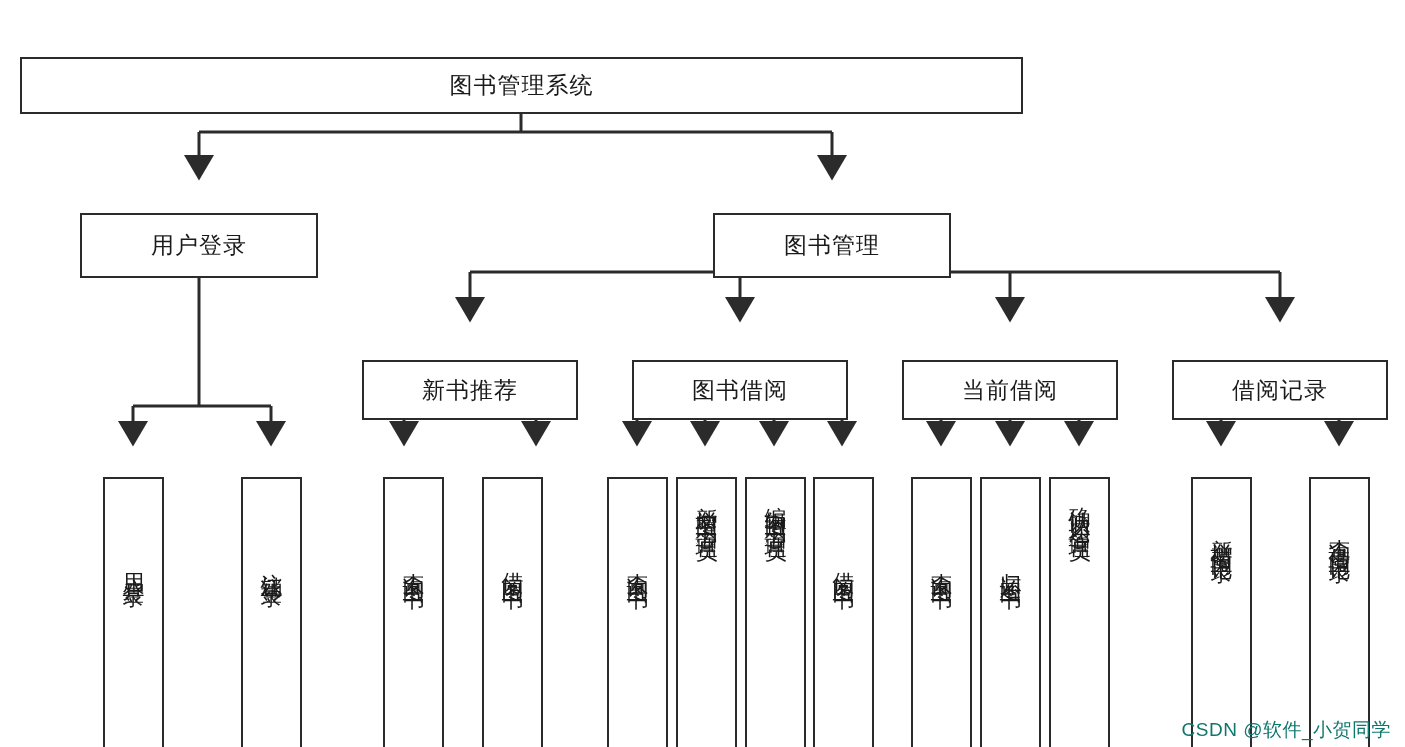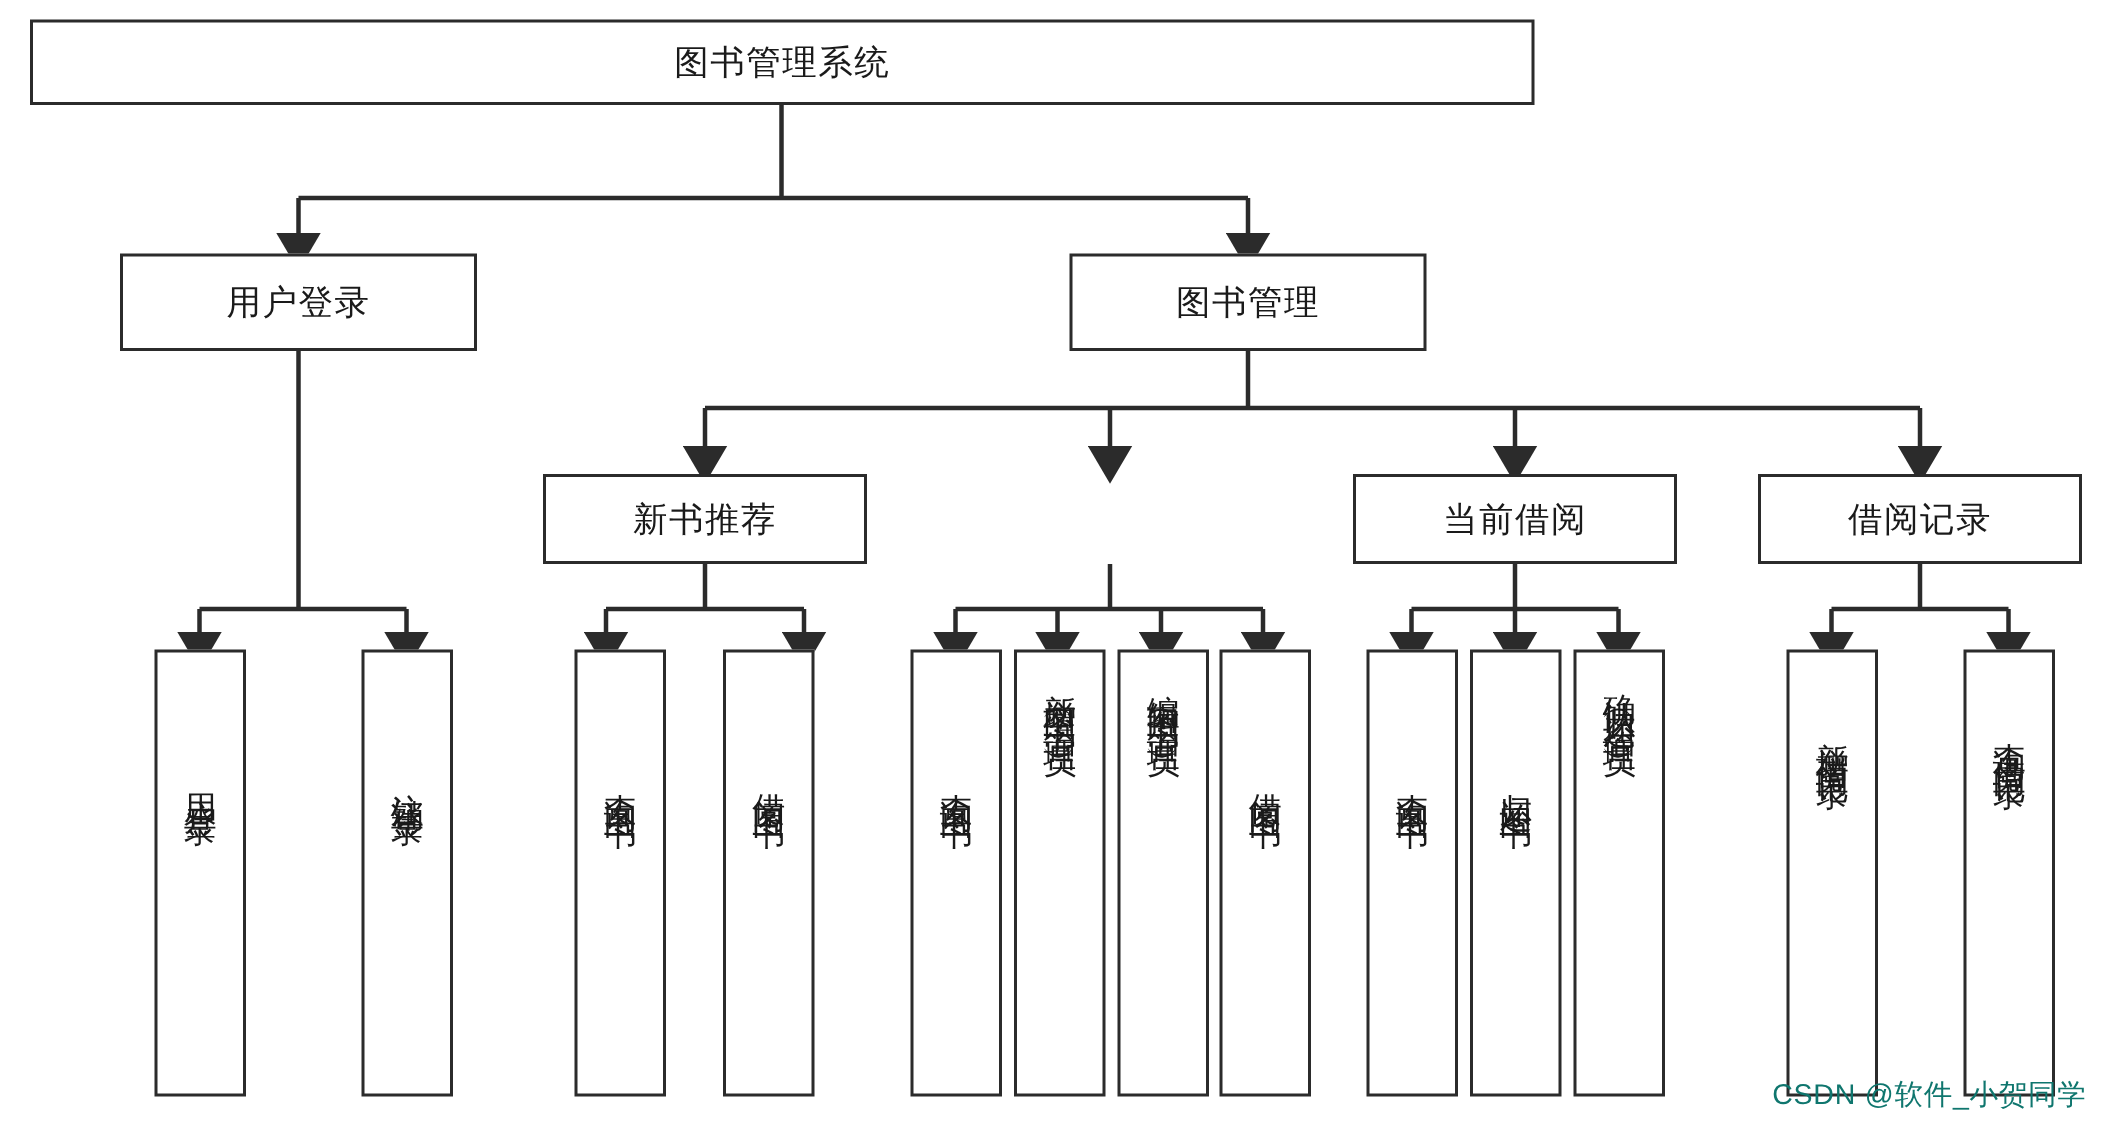--- a/index.html
+++ b/index.html
@@ -31,20 +31,21 @@
   }
   .node {
     position: absolute;
     box-sizing: border-box;
     background: #ffffff;
     border: 2.5px solid #2b2b2b;
     display: flex;
     align-items: center;
     justify-content: center;
     color: #1a1a1a;
+    margin-top: 44px;
   }
   .node-h {
     font-size: 23px;
     letter-spacing: 1px;
     white-space: nowrap;
   }
   .node-root {
     font-size: 23px;
   }
   .node-v {
@@ -134,20 +135,23 @@
   <div class="node node-h" style="left:80px; top:169px; width:238px; height:65px;">
     <span>用户登录</span>
   </div>
   <div class="node node-h" style="left:362px; top:316px; width:216px; height:60px;">
     <span>新书推荐</span>
   </div>
 
   <div class="node node-h" style="left:713px; top:169px; width:238px; height:65px;">
     <span>图书管理</span>
   </div>
+  <div class="node node-h" style="left:632px; top:316px; width:216px; height:60px;">
+    <span>图书借阅</span>
+  </div>
   <div class="node node-h" style="left:902px; top:316px; width:216px; height:60px;">
     <span>当前借阅</span>
   </div>
   <div class="node node-h" style="left:1172px; top:316px; width:216px; height:60px;">
     <span>借阅记录</span>
   </div>
 
   <div class="node node-v" style="left:103px; top:433px; width:61px; height:298px; padding-top:76px;">
     <span class="vtext">用户登录</span>
   </div>

